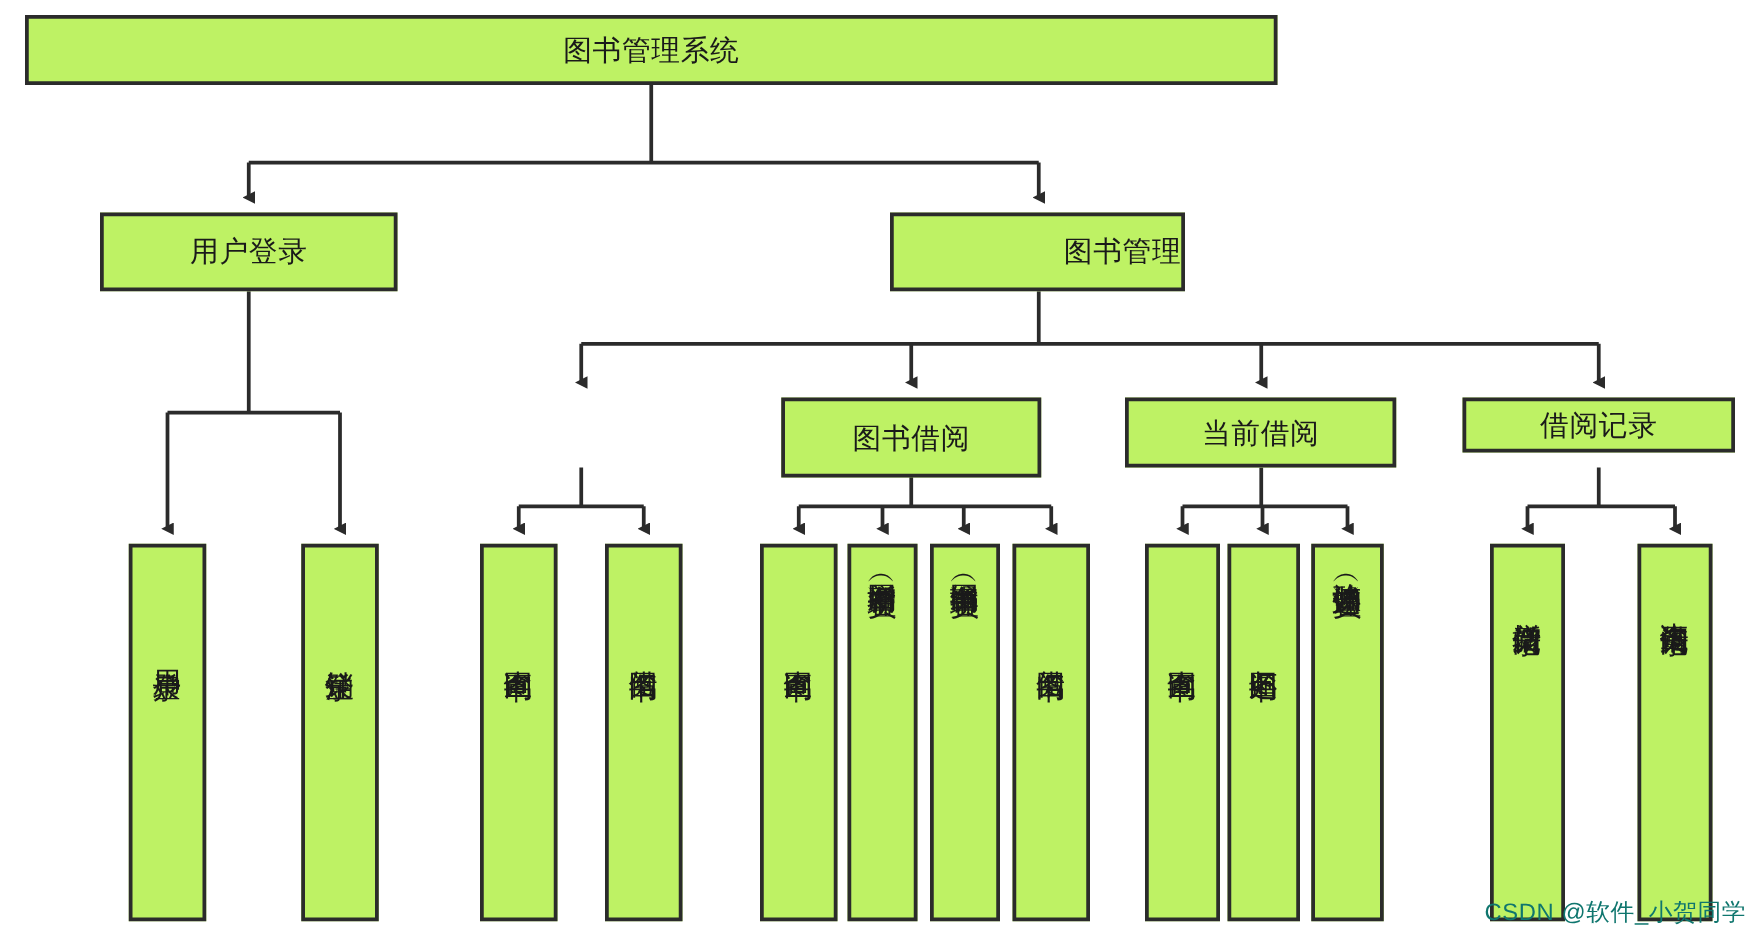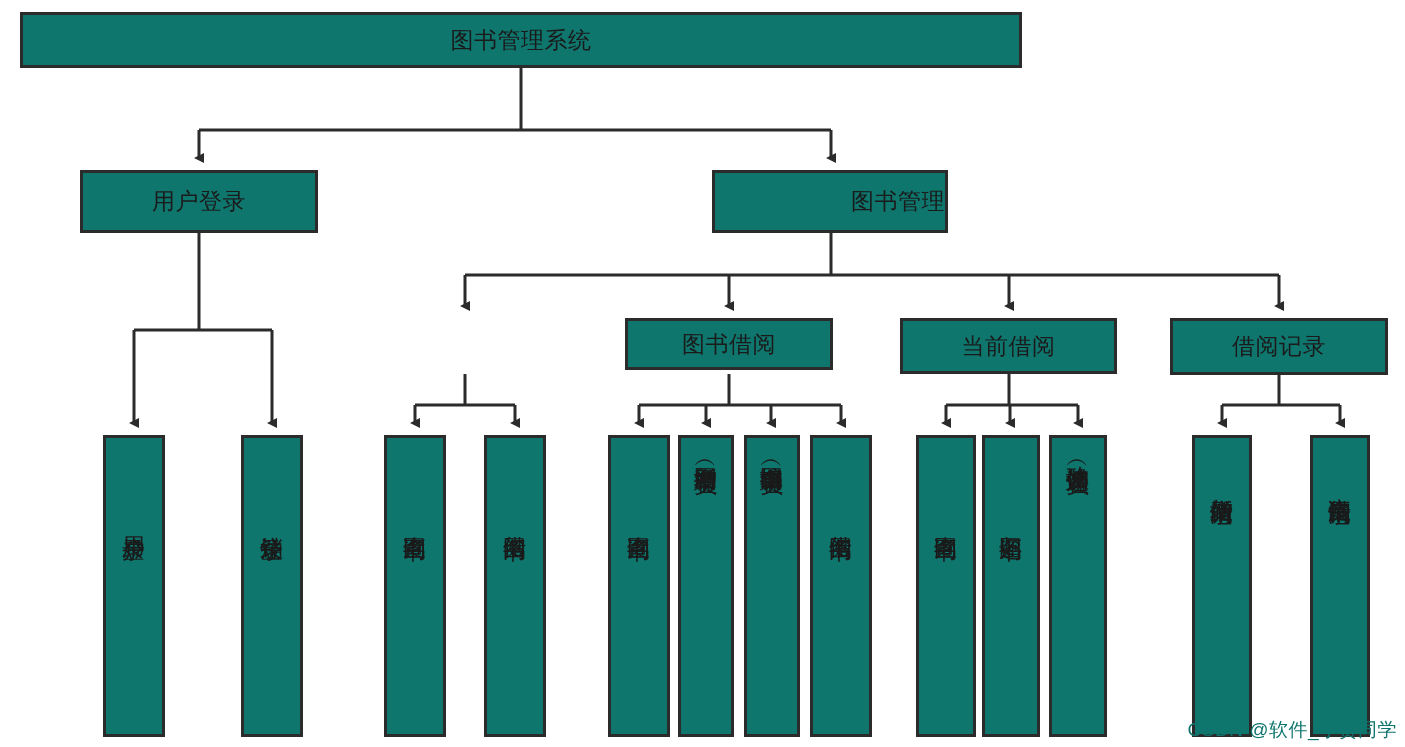--- a/index.html
+++ b/index.html
@@ -22,21 +22,21 @@
     position: absolute;
     left: 0;
     top: 0;
     width: 1405px;
     height: 747px;
     pointer-events: none;
   }
   .node {
     position: absolute;
     box-sizing: border-box;
-    background: #0f766e;
+    background: #bef264;
     border: 3px solid #2b2b2b;
     display: flex;
     align-items: center;
     justify-content: center;
     color: #1a1a1a;
     z-index: 2;
   }
   .node .label {
     display: block;
     text-align: center;
@@ -134,27 +134,27 @@
     <span class="label">图书管理系统</span>
   </div>
 
   <div class="node h" style="left:80px; top:170px; width:238px; height:63px;">
     <span class="label">用户登录</span>
   </div>
   <div class="node h" style="left:712px; top:170px; width:236px; height:63px;justify-content:flex-end;">
     <span class="label">图书管理</span>
   </div>
 
-  <div class="node h" style="left:625px; top:318px; width:208px; height:52px;">
+  <div class="node h" style="left:625px; top:318px; width:208px; height:64px;">
     <span class="label">图书借阅</span>
   </div>
   <div class="node h" style="left:900px; top:318px; width:217px; height:56px;">
     <span class="label">当前借阅</span>
   </div>
-  <div class="node h" style="left:1170px; top:318px; width:218px; height:57px;">
+  <div class="node h" style="left:1170px; top:318px; width:218px; height:44px;">
     <span class="label">借阅记录</span>
   </div>
 
   <div class="node v" style="left:103px; top:435px; width:62px; height:302px; padding-top:80px;">
     <span class="label">用户登录</span>
   </div>
   <div class="node v" style="left:241px; top:435px; width:62px; height:302px; padding-top:80px;">
     <span class="label">注销登录</span>
   </div>
 

